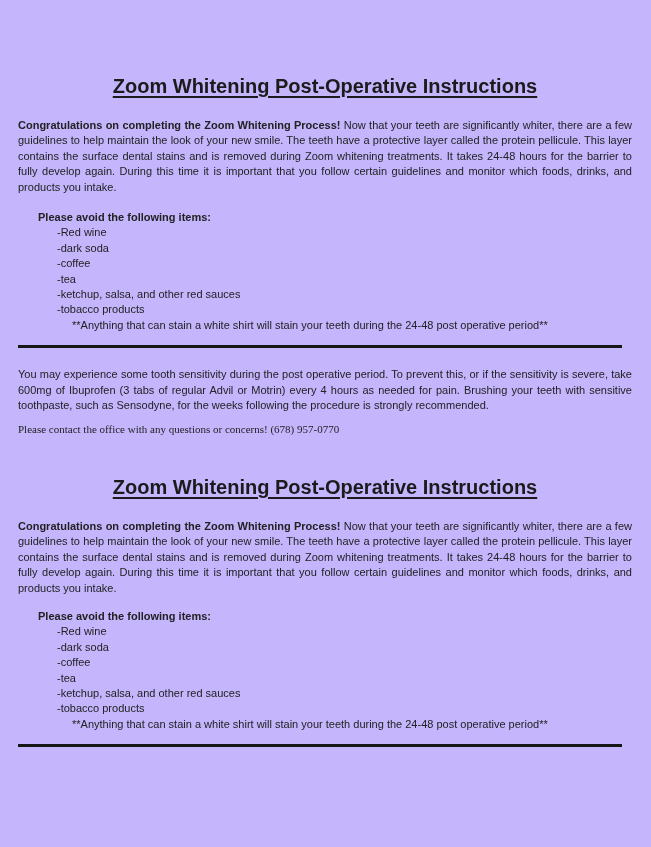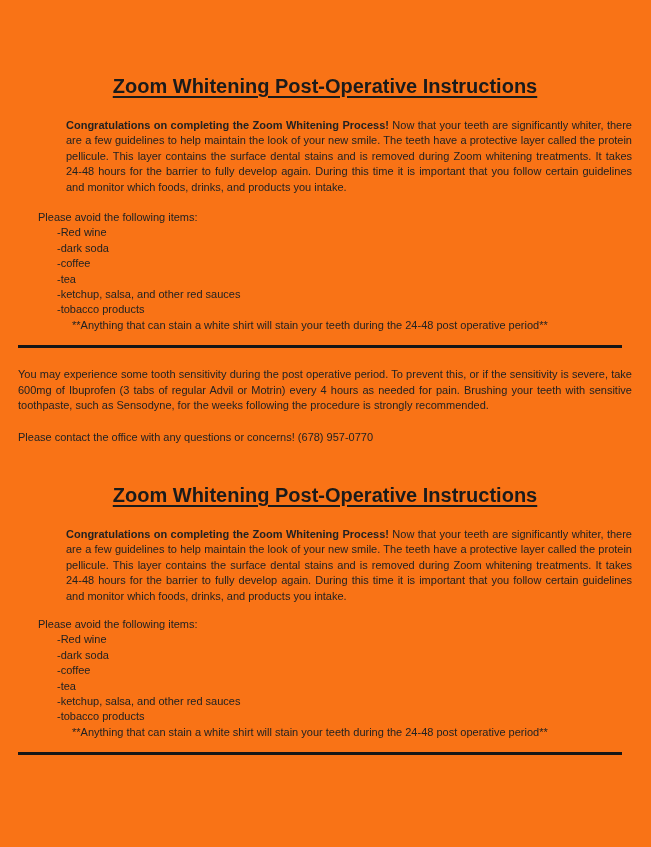--- a/index.html
+++ b/index.html
@@ -2,21 +2,21 @@
 <html><head>
 <meta charset="utf-8">
 <style>
   * { margin: 0; padding: 0; box-sizing: border-box; }
   html, body { background: #ffffff; }
   .page {
     position: relative;
     width: 651px;
     height: 847px;
     margin: 0 auto;
-    background: #f97316;
+    background: #c4b5fd;
     color: #222222;
     font-family: "Liberation Sans", sans-serif;
     font-size: 11px;
     line-height: 15.4px;
     overflow: hidden;
   }
   .content {
     padding: 0 19px 0 18px;
   }
   .doc-title {
@@ -27,47 +27,47 @@
     text-decoration: underline;
     text-decoration-thickness: 2px;
     text-underline-offset: 3px;
     color: #1b1b1b;
   }
   .title-1 { margin-top: 70px; }
   .title-2 { margin-top: 34px; }
   .intro-para {
     margin-top: 16px;
     text-align: justify;
-    margin-left: 48px;
   }
   .intro-para .lead { font-weight: bold; }
   .avoid-heading {
     margin-top: 15px;
-    font-weight: normal;
+    font-weight: bold;
     padding-left: 20px;
   }
   .avoid-heading-2 { margin-top: 13px; }
   .avoid-list { padding-left: 39px; }
   .avoid-item { line-height: 15.4px; }
   .stain-warning {
     margin-top: 0;
     padding-left: 54px;
   }
   .divider {
     margin-top: 12px;
     width: 604px;
     height: 3px;
     background: #161616;
   }
   .sensitivity-para {
     margin-top: 19px;
     text-align: justify;
   }
   .contact-line {
-    margin-top: 16px;
+    margin-top: 8px;
+    font-family: Liberation Serif, serif;
   }
 </style>
 </head>
 <body>
 
 <div class="page">
   <div class="content">
 
     <div>
       <h1 class="doc-title title-1">Zoom Whitening Post-Operative Instructions</h1>

